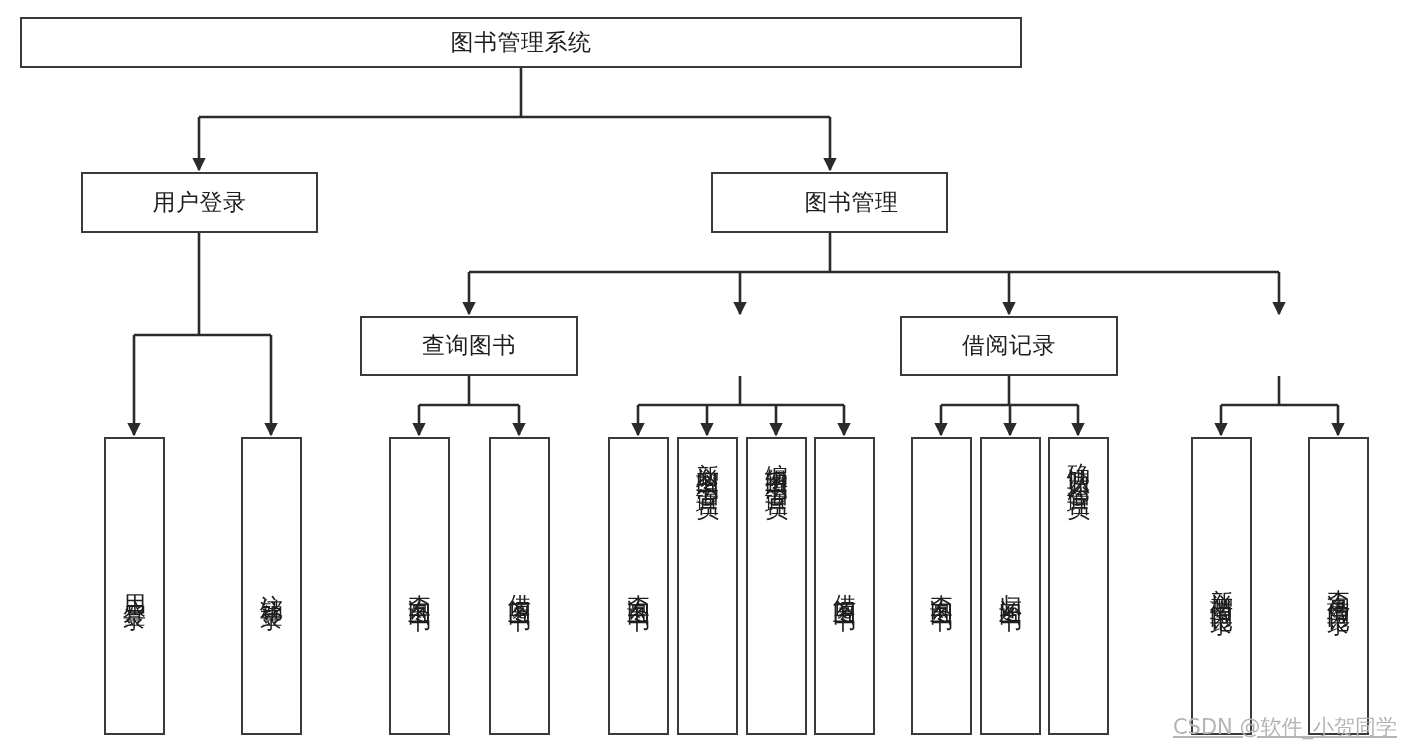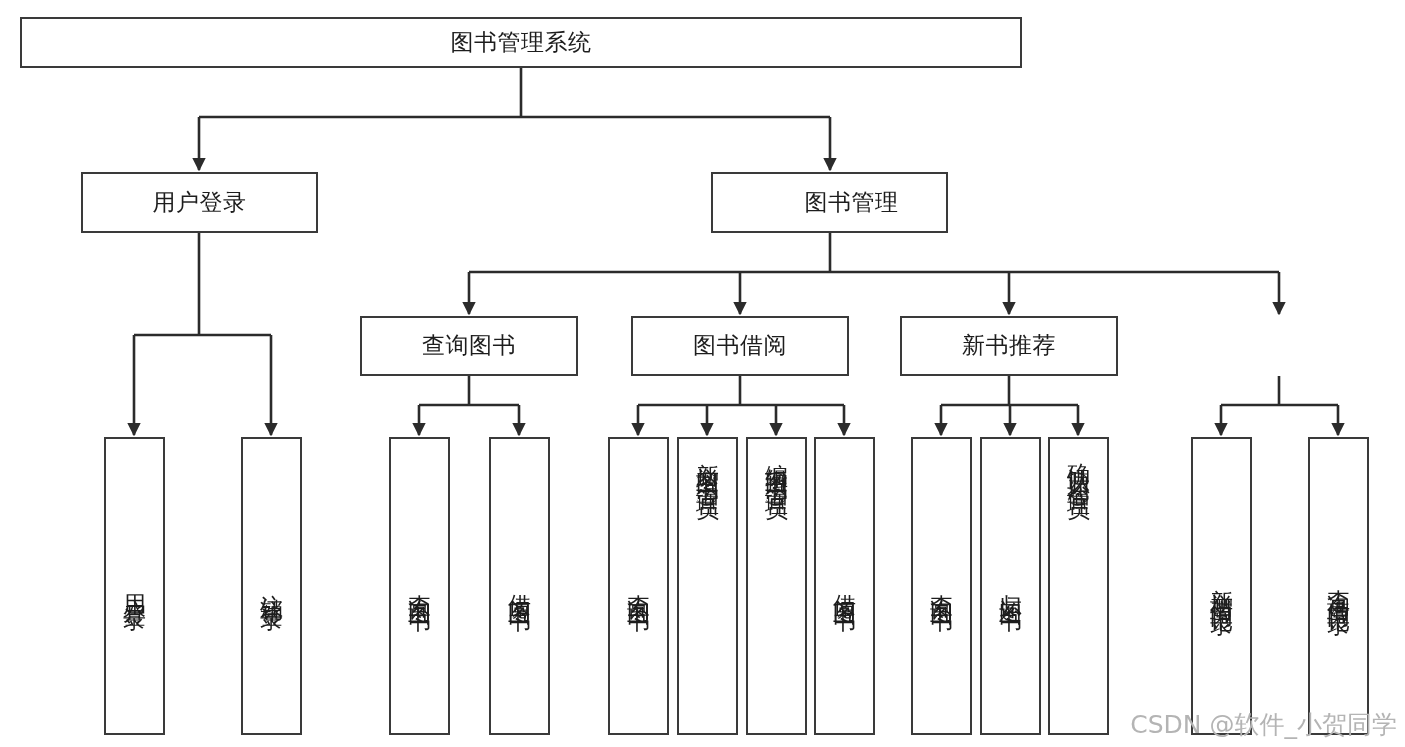--- a/index.html
+++ b/index.html
@@ -66,25 +66,26 @@
   }
   
   .node.vert.center {
     align-items: center;
     padding-top: 0;
   }
   #watermark {
     position: absolute;
     right: 8px;
     bottom: 6px;
-    font-size: 25px;
+    font-size: 21px;
     color: #b4b4b4;
     z-index: 5;
     white-space: nowrap;
     pointer-events: none;
+    text-decoration: underline;
   }
 </style>
 </head>
 <body>
 
 <div id="diagram-root">
 
   <svg id="diagram-svg" viewBox="0 0 1405 747" xmlns="http://www.w3.org/2000/svg">
     <defs>
       <marker id="arrow" viewBox="0 0 10 10" refX="9" refY="5" markerWidth="5.2" markerHeight="5.2" orient="auto-start-reverse">
@@ -142,25 +143,22 @@
   <div class="node horiz" style="left:81px; top:172px; width:237px; height:61px;">
     <span class="node-label">用户登录</span>
   </div>
   <div class="node horiz" style="left:711px; top:172px; width:237px; height:61px;padding-left:44px;">
     <span class="node-label">图书管理</span>
   </div>
 
   <div class="node horiz" style="left:360px; top:316px; width:218px; height:60px;">
     <span class="node-label">查询图书</span>
   </div>
-  <div class="node horiz" style="left:631px; top:316px; width:218px; height:60px;">
-    <span class="node-label">图书借阅</span>
-  </div>
   <div class="node horiz" style="left:900px; top:316px; width:218px; height:60px;">
-    <span class="node-label">新书推荐</span>
+    <span class="node-label">借阅记录</span>
   </div>
 
   <div class="node vert center" style="left:104px; top:437px; width:61px; height:298px;">
     <span class="node-label">用户登录</span>
   </div>
   <div class="node vert center" style="left:241px; top:437px; width:61px; height:298px;">
     <span class="node-label">注销登录</span>
   </div>
 
   <div class="node vert center" style="left:389px; top:437px; width:61px; height:298px;">

